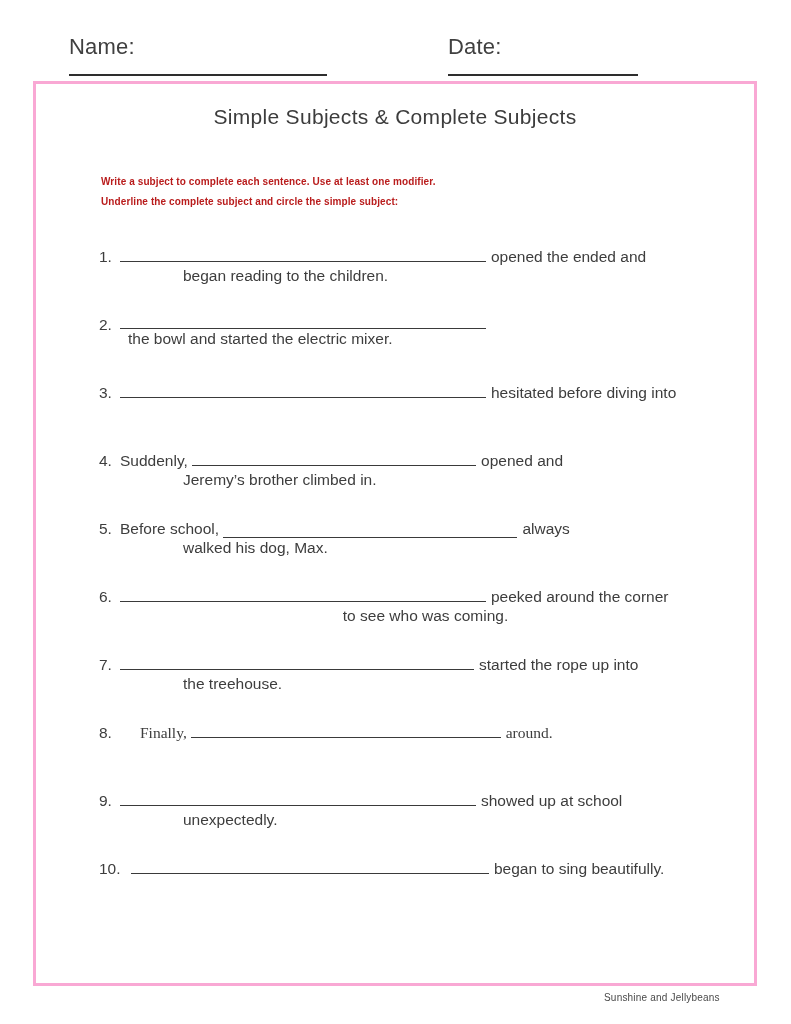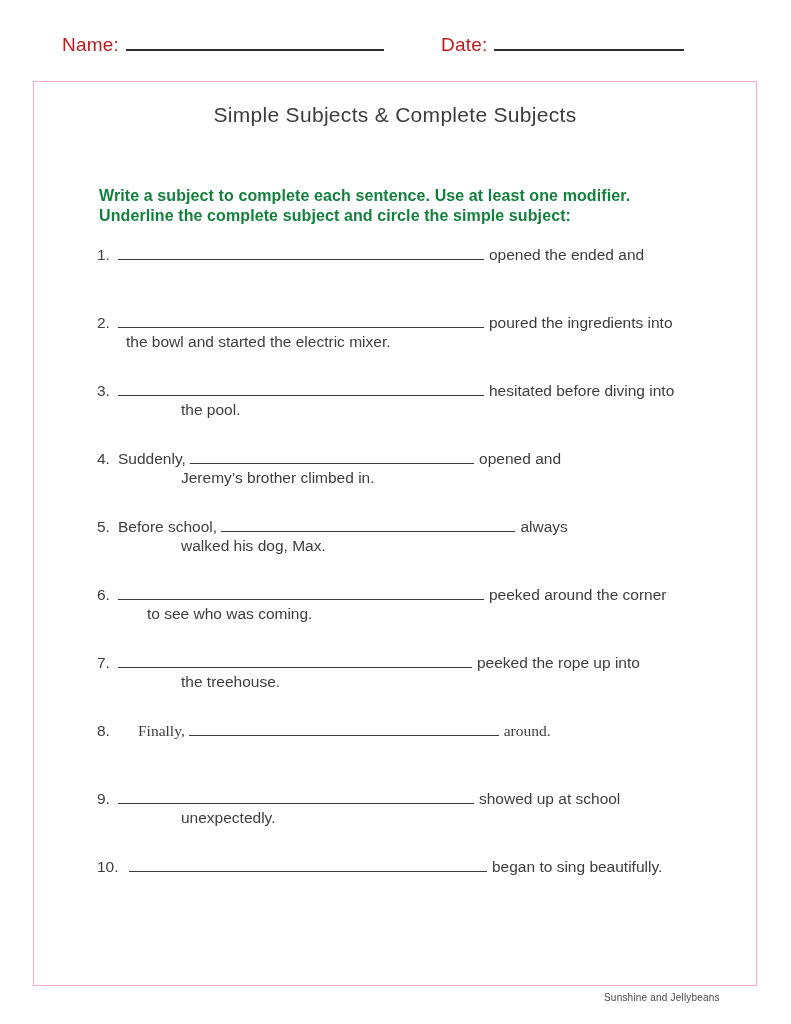--- a/index.html
+++ b/index.html
@@ -21,66 +21,67 @@
     position: absolute;
     left: 0;
     top: 34px;
     width: 791px;
     height: 32px;
   }
   .field {
     position: absolute;
     display: flex;
     align-items: baseline;
-    font-size: 19px;
-    color: #b91c1c;
+    font-size: 22px;
+    color: #404040;
     letter-spacing: 0.2px;
+    flex-direction: column;
   }
   .field-name { left: 62px; top: 0; }
   .field-date { left: 441px; top: 0; }
   .field-label { white-space: pre; }
   .field-rule {
     display: inline-block;
     border-bottom: 2px solid #2e2e2e;
     margin-left: 7px;
     height: 14px;
   }
   .rule-name { width: 258px; }
   .rule-date { width: 190px; }
 
   
   .sheet {
     position: absolute;
     left: 33px;
     top: 81px;
     width: 724px;
     height: 905px;
-    border: 1px solid #f9a8d4;
+    border: 3px solid #f9a8d4;
     box-sizing: border-box;
     background: #ffffff;
   }
 
   .worksheet-title {
     position: absolute;
     left: 0;
     top: 21px;
     width: 100%;
     text-align: center;
     font-size: 21px;
     color: #3c3c3c;
     letter-spacing: 0.3px;
   }
 
   .instructions {
     position: absolute;
     left: 65px;
-    top: 104px;
-    font-size: 16px;
+    top: 88px;
+    font-size: 10px;
     font-weight: bold;
-    color: #15803d;
+    color: #b91c1c;
     line-height: 20px;
     letter-spacing: 0.1px;
   }
 
   
   .questions {
     position: absolute;
     left: 0;
     top: 163px;
     width: 100%;
@@ -151,43 +152,43 @@
   <div class="worksheet-title">Simple Subjects &amp; Complete Subjects</div>
 
   <div class="instructions">
     <div>Write a subject to complete each sentence.  Use at least one modifier.</div>
     <div>Underline the complete subject and circle the simple subject:</div>
   </div>
 
   <div class="questions">
       <div class="q-item" style="top: 0px;">
         <div class="q-line1"><span class="q-num" style="left: 63px;">1.</span><span class="q-body" style="margin-left: 84px;"><span class="q-blank" style="width: 366px;"></span><span class="q-suffix">opened the ended and</span></span></div>
+        <div class="q-line2" style="margin-left: 147px;">began reading to the children.</div>
       </div>
       <div class="q-item" style="top: 68px;">
-        <div class="q-line1"><span class="q-num" style="left: 63px;">2.</span><span class="q-body" style="margin-left: 84px;"><span class="q-blank" style="width: 366px;"></span><span class="q-suffix">poured the ingredients into</span></span></div>
+        <div class="q-line1"><span class="q-num" style="left: 63px;">2.</span><span class="q-body" style="margin-left: 84px;"><span class="q-blank" style="width: 366px;"></span></span></div>
         <div class="q-line2" style="margin-left: 92px;">the bowl and started the electric mixer.</div>
       </div>
       <div class="q-item" style="top: 136px;">
         <div class="q-line1"><span class="q-num" style="left: 63px;">3.</span><span class="q-body" style="margin-left: 84px;"><span class="q-blank" style="width: 366px;"></span><span class="q-suffix">hesitated before diving into</span></span></div>
-        <div class="q-line2" style="margin-left: 147px;">the pool.</div>
       </div>
       <div class="q-item" style="top: 204px;">
         <div class="q-line1"><span class="q-num" style="left: 63px;">4.</span><span class="q-body" style="margin-left: 84px;"><span class="q-prefix">Suddenly, </span><span class="q-blank" style="width: 284px;"></span><span class="q-suffix">opened and</span></span></div>
         <div class="q-line2" style="margin-left: 147px;">Jeremy’s brother climbed in.</div>
       </div>
       <div class="q-item" style="top: 272px;">
-        <div class="q-line1"><span class="q-num" style="left: 63px;">5.</span><span class="q-body" style="margin-left: 84px;"><span class="q-prefix">Before school, </span><span class="q-blank" style="width: 294px;"></span><span class="q-suffix">always</span></span></div>
+        <div class="q-line1"><span class="q-num" style="left: 63px;">5.</span><span class="q-body" style="margin-left: 84px; align-items: flex-end;"><span class="q-prefix">Before school, </span><span class="q-blank" style="width: 294px;"></span><span class="q-suffix">always</span></span></div>
         <div class="q-line2" style="margin-left: 147px;">walked his dog, Max.</div>
       </div>
       <div class="q-item" style="top: 340px;">
         <div class="q-line1"><span class="q-num" style="left: 63px;">6.</span><span class="q-body" style="margin-left: 84px;"><span class="q-blank" style="width: 366px;"></span><span class="q-suffix">peeked around the corner</span></span></div>
-        <div class="q-line2" style="margin-left: 113px;">to see who was coming.</div>
+        <div class="q-line2" style="margin-left: 61px; text-align: center;">to see who was coming.</div>
       </div>
       <div class="q-item" style="top: 408px;">
-        <div class="q-line1"><span class="q-num" style="left: 63px;">7.</span><span class="q-body" style="margin-left: 84px;"><span class="q-blank" style="width: 354px;"></span><span class="q-suffix">peeked the rope up into</span></span></div>
+        <div class="q-line1"><span class="q-num" style="left: 63px;">7.</span><span class="q-body" style="margin-left: 84px;"><span class="q-blank" style="width: 354px;"></span><span class="q-suffix">started the rope up into</span></span></div>
         <div class="q-line2" style="margin-left: 147px;">the treehouse.</div>
       </div>
       <div class="q-item" style="top: 476px;">
         <div class="q-line1"><span class="q-num" style="left: 63px;">8.</span><span class="q-body" style="margin-left: 104px; font-family: Liberation Serif, serif;"><span class="q-prefix">Finally, </span><span class="q-blank" style="width: 310px;"></span><span class="q-suffix">around.</span></span></div>
       </div>
       <div class="q-item" style="top: 544px;">
         <div class="q-line1"><span class="q-num" style="left: 63px;">9.</span><span class="q-body" style="margin-left: 84px;"><span class="q-blank" style="width: 356px;"></span><span class="q-suffix">showed up at school</span></span></div>
         <div class="q-line2" style="margin-left: 147px;">unexpectedly.</div>
       </div>
       <div class="q-item" style="top: 612px;">

